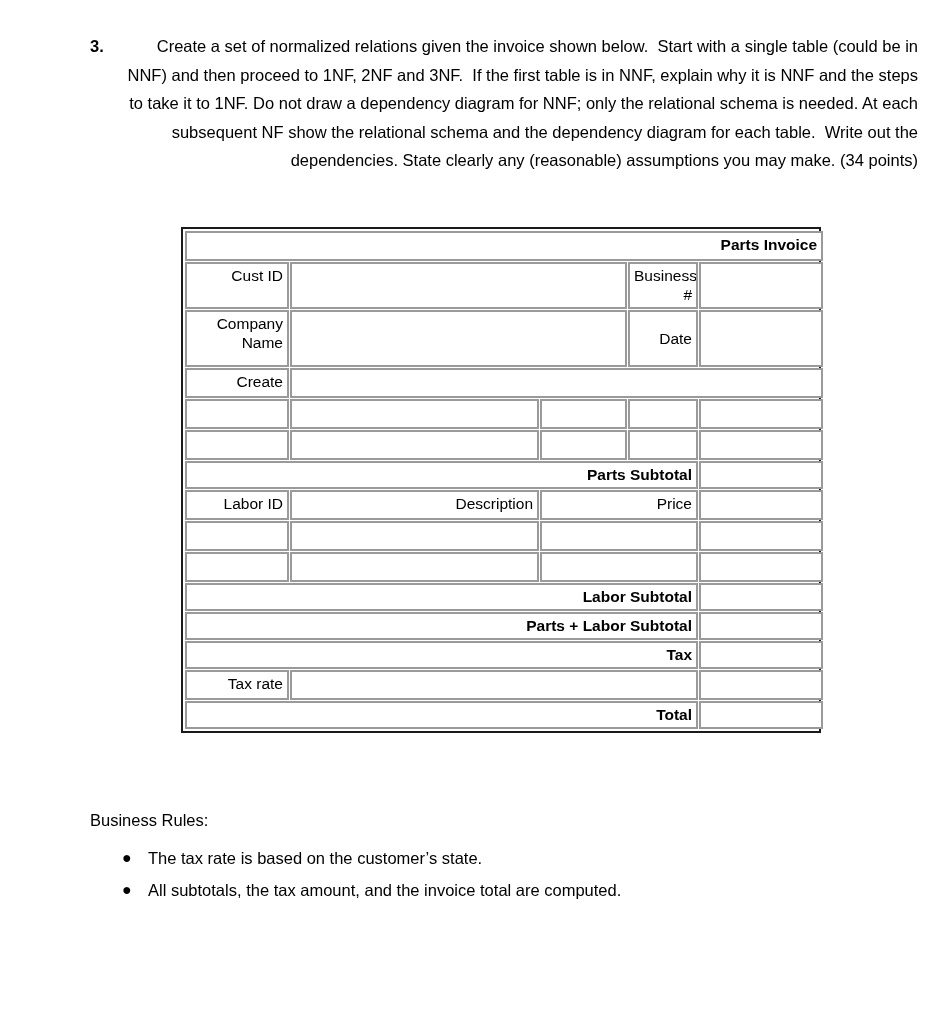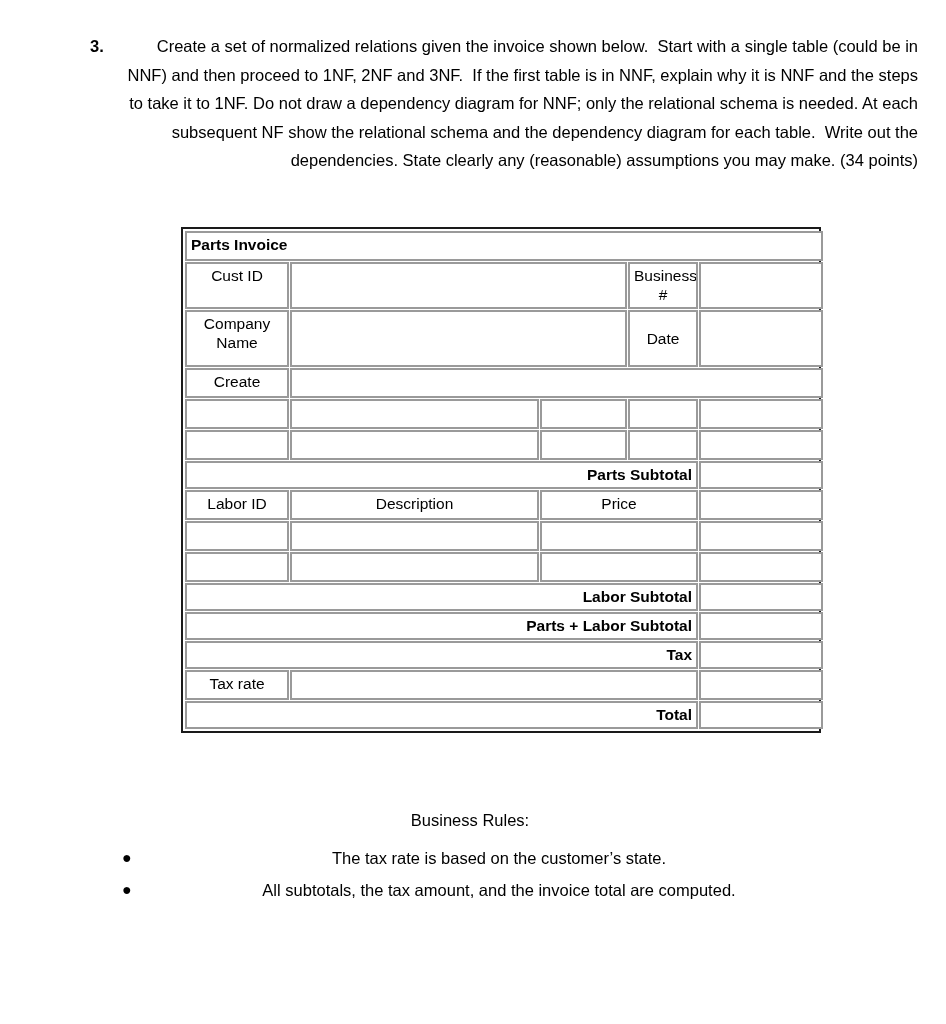--- a/index.html
+++ b/index.html
@@ -72,21 +72,21 @@
     vertical-align: top;
     background: #ffffff;
     box-sizing: border-box;
     overflow: hidden;
   }
 
   
   td.title-band {
     background: #dce3ec;
     border: 2px solid #a8b0bb;
-    text-align: left;
+    text-align: right;
     font-weight: bold;
     font-size: 16.5px;
     height: 30px;
     vertical-align: middle;
     padding-top: 4px;
   }
 
   
   td.summary {
     background: #e8eedc;
@@ -96,35 +96,34 @@
     font-size: 16px;
     vertical-align: middle;
     height: 28px;
     padding-right: 3px;
   }
   td.summary-value {
     background: #e8eedc;
     border: 2px solid #9a9a9a;
   }
 
-  td.lbl { text-align: center; margin-left: 22px; }
+  td.lbl { text-align: right; margin-left: 22px; }
   td.ctr { text-align: center; font-weight: bold; }
   td.blank { }
   .h-row  { height: 30px; }
   .h-two  { height: 57px; }
 
   
   .rules {
     position: absolute;
     left: 90px;
     top: 806px;
     width: 760px;
     font-size: 16.5px;
     line-height: 28px;
-    text-align: center;
   }
   .rules-title {
     font-size: 16.5px;
   }
   ul.rules-list {
     margin: 8px 0 0 0;
     padding-left: 58px;
     list-style: none;
   }
   ul.rules-list li {

